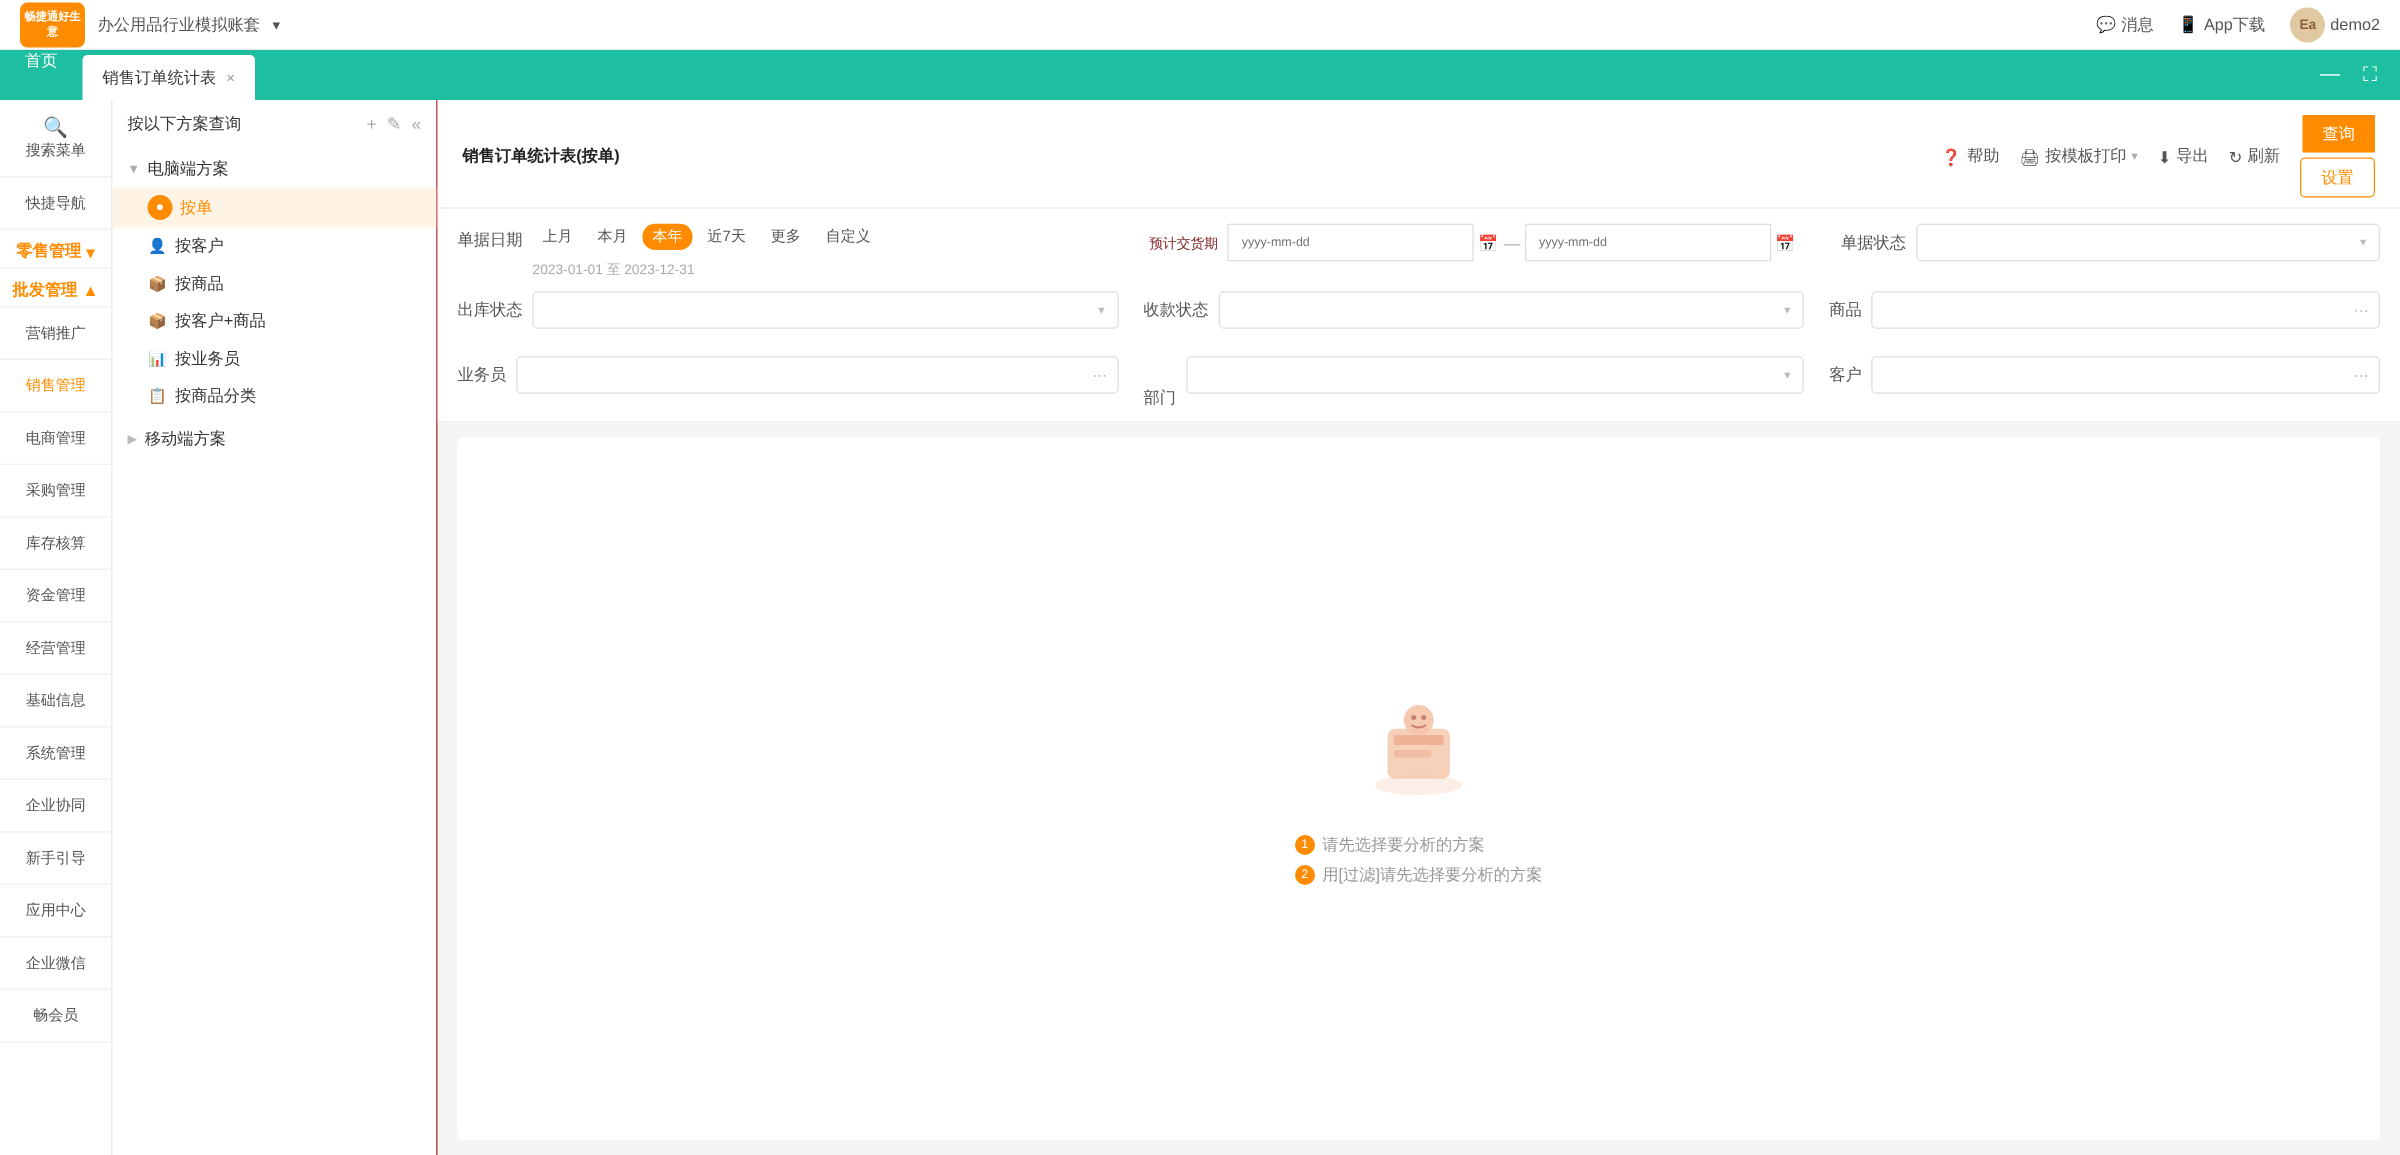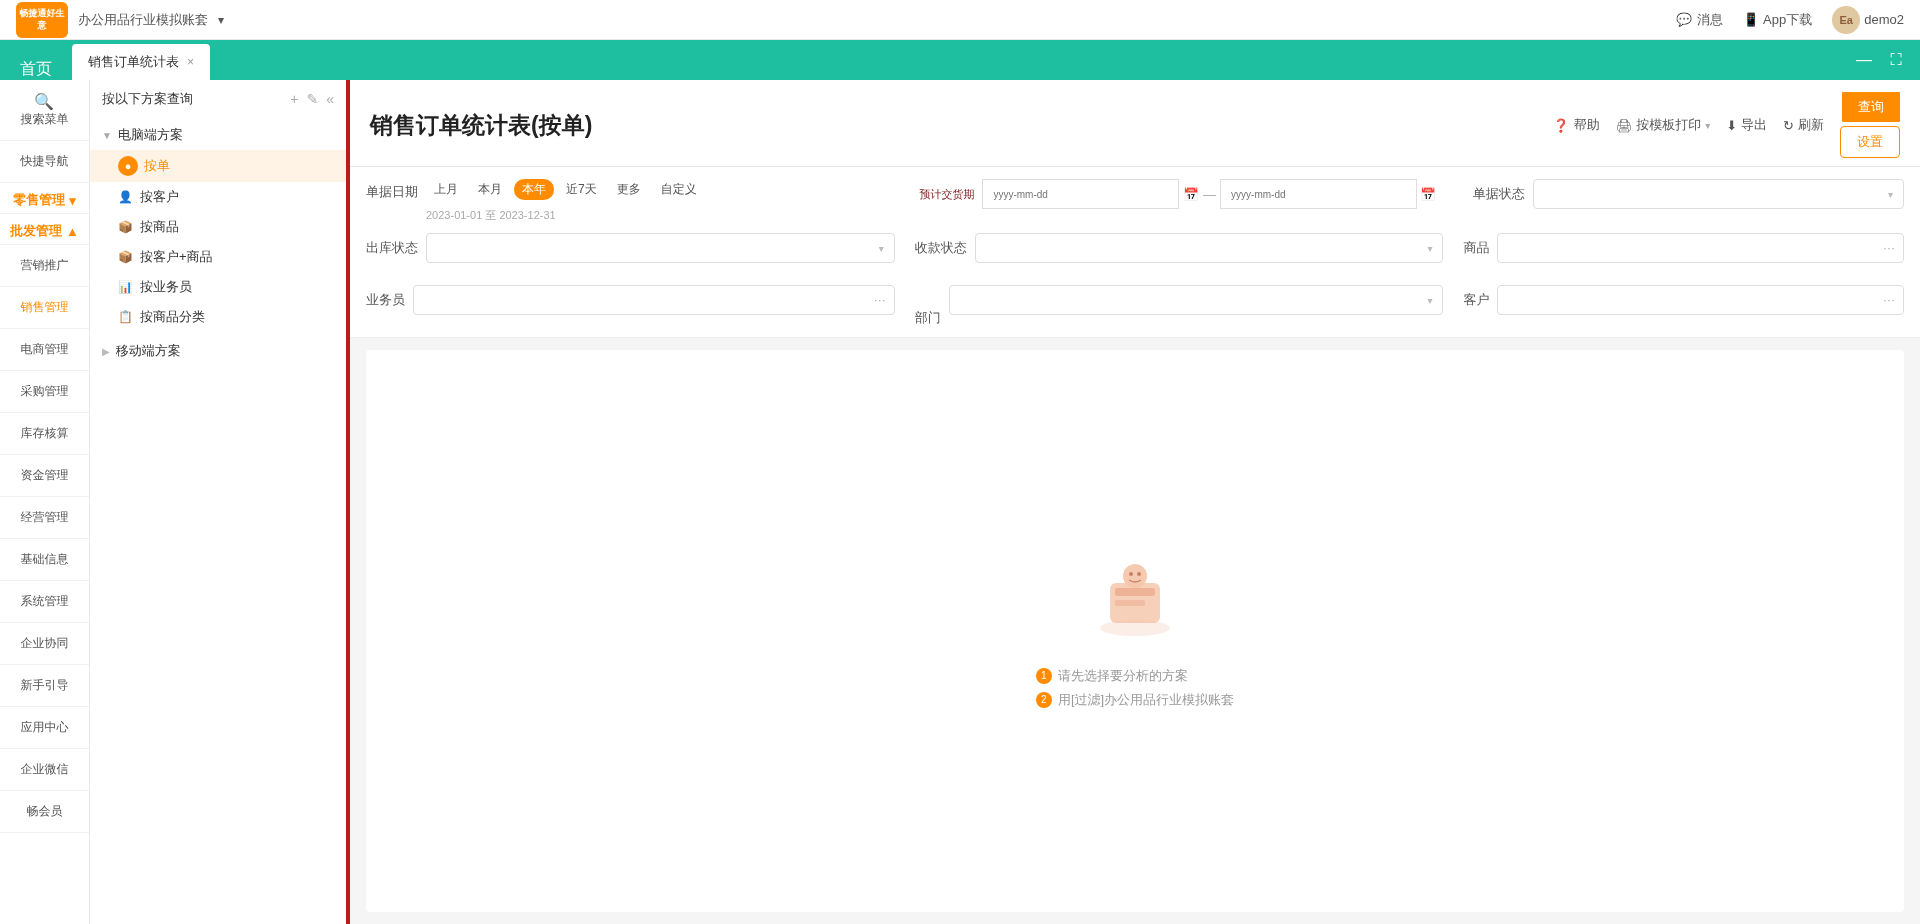--- a/index.html
+++ b/index.html
@@ -11,45 +11,45 @@
     .logo-box { width: 52px; height: 36px; background: #ff8c00; border-radius: 6px; display: flex; align-items: center; justify-content: center; }
     .logo-text { color: #fff; font-size: 11px; font-weight: bold; text-align: center; line-height: 1.2; }
     .topbar-title { font-size: 13px; color: #555; }
     .topbar-dropdown { color: #555; cursor: pointer; font-size: 12px; }
     .topbar-right { display: flex; align-items: center; gap: 20px; }
     .topbar-icon-item { display: flex; align-items: center; gap: 4px; color: #555; cursor: pointer; font-size: 13px; }
     .user-avatar { width: 28px; height: 28px; border-radius: 50%; background: #e0c8a0; display: flex; align-items: center; justify-content: center; font-size: 11px; color: #8b5e3c; font-weight: bold; overflow: hidden; }
 
     
     .tabbar { height: 40px; background: #1ebfa0; display: flex; align-items: center; padding: 0 0; position: relative; }
-    .tab-home { padding: 0 20px; height: 40px; display: flex; align-items: flex-end; color: #fff; font-size: 16px; cursor: pointer; }
+    .tab-home { padding: 0 20px; height: 40px; display: flex; align-items: flex-start; color: #fff; font-size: 13px; cursor: pointer; }
     .tab-active { background: #fff; color: #333; border-radius: 4px 4px 0 0; padding: 0 16px; height: 36px; margin-top: 4px; display: flex; align-items: center; gap: 8px; font-size: 13px; cursor: pointer; }
     .tab-close { color: #999; font-size: 12px; cursor: pointer; }
     .tabbar-right { margin-left: auto; display: flex; align-items: center; gap: 8px; padding-right: 12px; }
     .tabbar-btn { color: #fff; font-size: 16px; cursor: pointer; width: 24px; height: 24px; display: flex; align-items: center; justify-content: center; }
 
     
     .main-layout { display: flex; height: calc(924px - 80px); }
 
     
     .sidebar { width: 90px; background: #fff; border-right: 1px solid #e8e8e8; display: flex; flex-direction: column; overflow-y: auto; flex-shrink: 0; }
     .sidebar-item { padding: 12px 0; text-align: center; cursor: pointer; color: #555; font-size: 13px; border-bottom: 1px solid #f0f0f0; }
     .sidebar-item.active { color: #ff8c00; }
     .sidebar-item-label { margin-top: 0; font-size: 12px; }
     .sidebar-section { padding: 8px 0 4px; color: #ff8c00; font-size: 13px; font-weight: bold; cursor: pointer; border-bottom: 1px solid #f0f0f0; display: flex; align-items: center; justify-content: center; gap: 4px; }
 
     
     .page-header { background: #fff; padding: 12px 20px 8px; display: flex; align-items: center; justify-content: space-between; border-bottom: 1px solid #e8e8e8; }
-    .page-title { font-size: 23px; font-weight: bold; color: #222; }
+    .page-title { font-size: 13px; font-weight: bold; color: #222; }
     .page-actions { display: flex; align-items: center; gap: 16px; }
     .action-btn { display: flex; align-items: center; gap: 4px; color: #555; font-size: 13px; cursor: pointer; }
     .action-btn-primary { background: #ff8c00; color: #fff; border: none; border-radius: 1px; padding: 6px 16px; font-size: 13px; cursor: pointer; }
 
     
-    .scheme-panel { width: 260px; background: #fff; border-right: 4px solid #b91c1c; padding: 10px 0; flex-shrink: 0; }
+    .scheme-panel { width: 260px; background: #fff; border-right: 1px solid #b91c1c; padding: 10px 0; flex-shrink: 0; }
     .scheme-header { display: flex; align-items: center; justify-content: space-between; padding: 0 12px 8px; }
     .scheme-icons { display: flex; gap: 8px; align-items: center; }
     .scheme-icon { color: #aaa; cursor: pointer; font-size: 14px; }
 
     .scheme-group { padding: 4px 0; }
     .scheme-group-header { display: flex; align-items: center; padding: 6px 12px; cursor: pointer; color: #333; font-size: 13px; gap: 6px; }
     .scheme-group-arrow { color: #aaa; font-size: 10px; }
     .scheme-item { display: flex; align-items: center; padding: 6px 12px 6px 28px; cursor: pointer; color: #333; font-size: 13px; gap: 6px; }
     .scheme-item.active { background: #fff3e6; color: #ff8c00; }
     .scheme-item-icon { width: 16px; height: 16px; display: flex; align-items: center; justify-content: center; color: #888; font-size: 12px; }
@@ -369,20 +369,20 @@
             <path d="M 44 32 Q 50 36 56 32" stroke="#c8806a" stroke-width="1.5" fill="none"></path>
           </svg>
         </div>
         <div class="empty-tips">
           <div class="empty-tip">
             <span class="tip-num">1</span>
             <span>请先选择要分析的方案</span>
           </div>
           <div class="empty-tip">
             <span class="tip-num">2</span>
-            <span>用[过滤]办公用品行业模拟账套</span>
+            <span>用[过滤]请先选择要分析的方案</span>
           </div>
         </div>
       </div>
 
     </div>
   </div>
 </div>
 
 </body></html>

